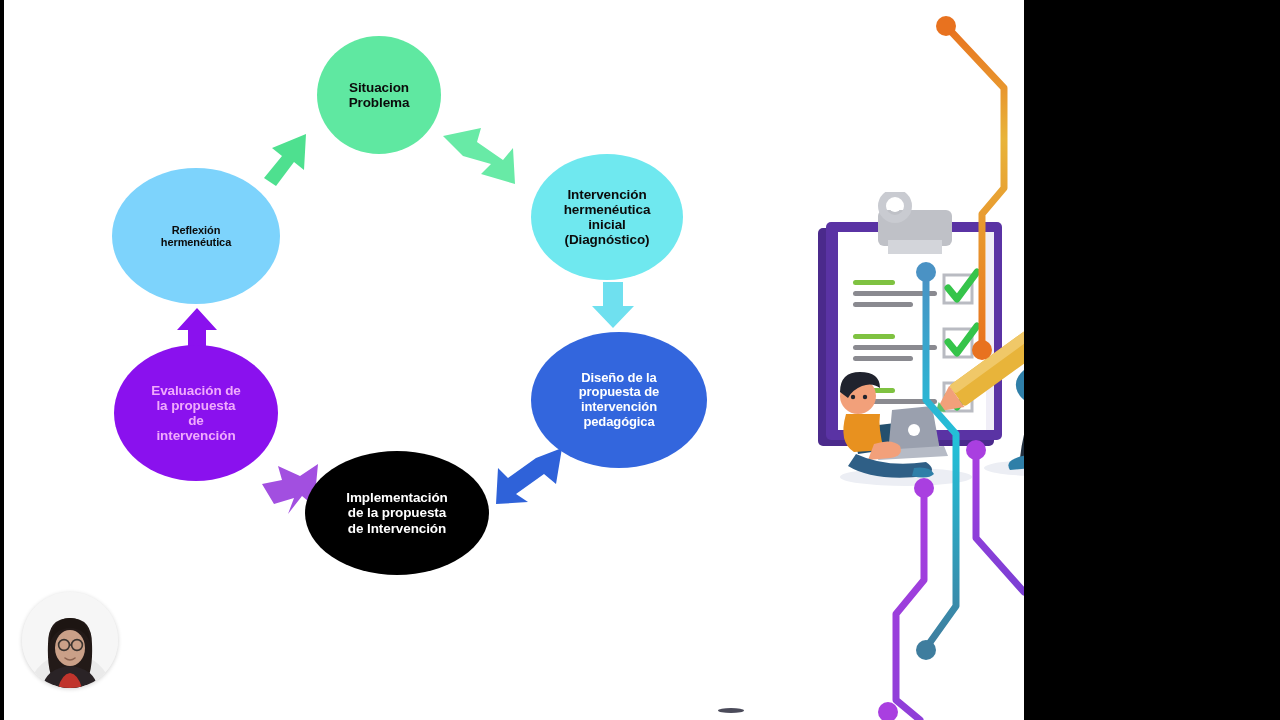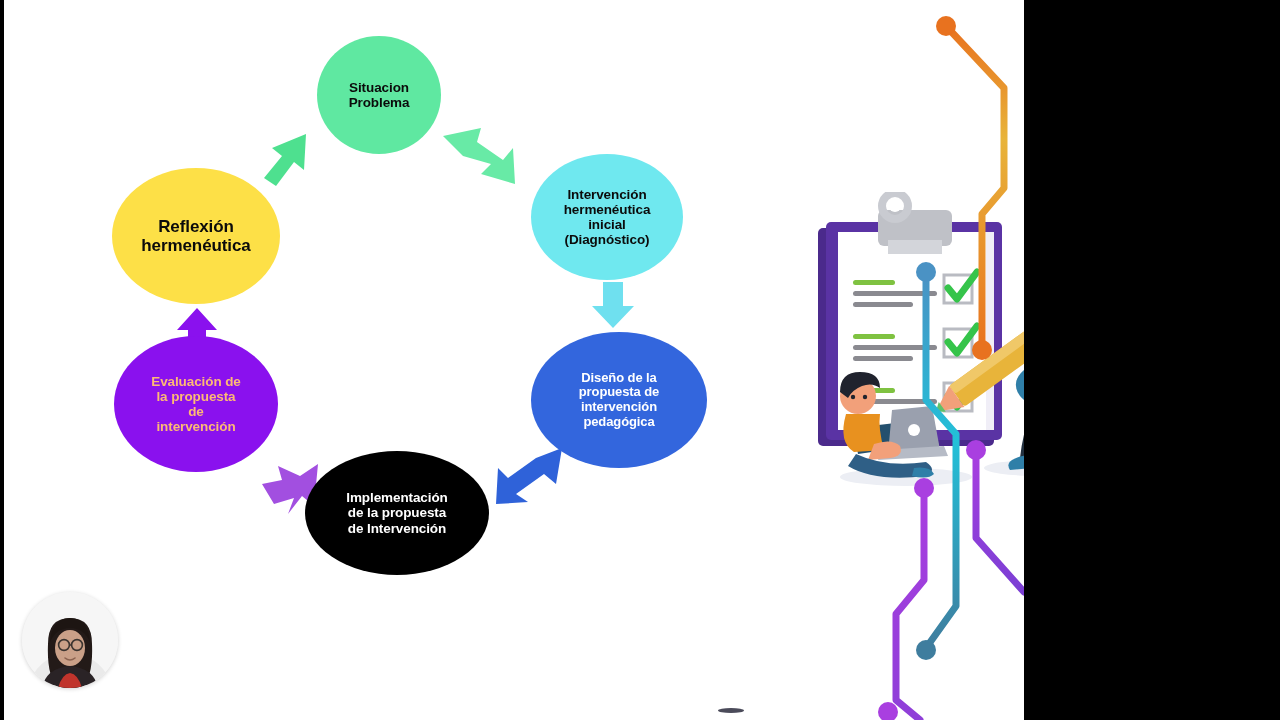--- a/index.html
+++ b/index.html
@@ -50,26 +50,26 @@
   }
   .node-diseno {
     left: 527px; top: 332px; width: 176px; height: 136px;
     background: #3366dd; color: #ffffff; font-size: 13px;
   }
   .node-implementacion {
     left: 301px; top: 451px; width: 184px; height: 124px;
     background: #000000; color: #ffffff; font-size: 13.5px;
   }
   .node-evaluacion {
-    left: 110px; top: 336px; width: 164px; height: 136px;
-    background: #8a11ee; color: #fdba74; font-size: 13.5px;
+    left: 110px; top: 345px; width: 164px; height: 136px;
+    background: #8a11ee; color: #f0abfc; font-size: 13.5px;
   }
   .node-reflexion {
     left: 108px; top: 168px; width: 168px; height: 136px;
-    background: #fde047; color: #0b0b0b; font-size: 17px;
+    background: #7dd3fc; color: #0b0b0b; font-size: 11px;
   }
 
   .arrow { position: absolute; }
   .arrow svg { display: block; overflow: visible; }
 
   
   #illustration { position: absolute; left: 792px; top: 192px; width: 330px; height: 300px; }
   #illustration svg { display: block; }
 
   

